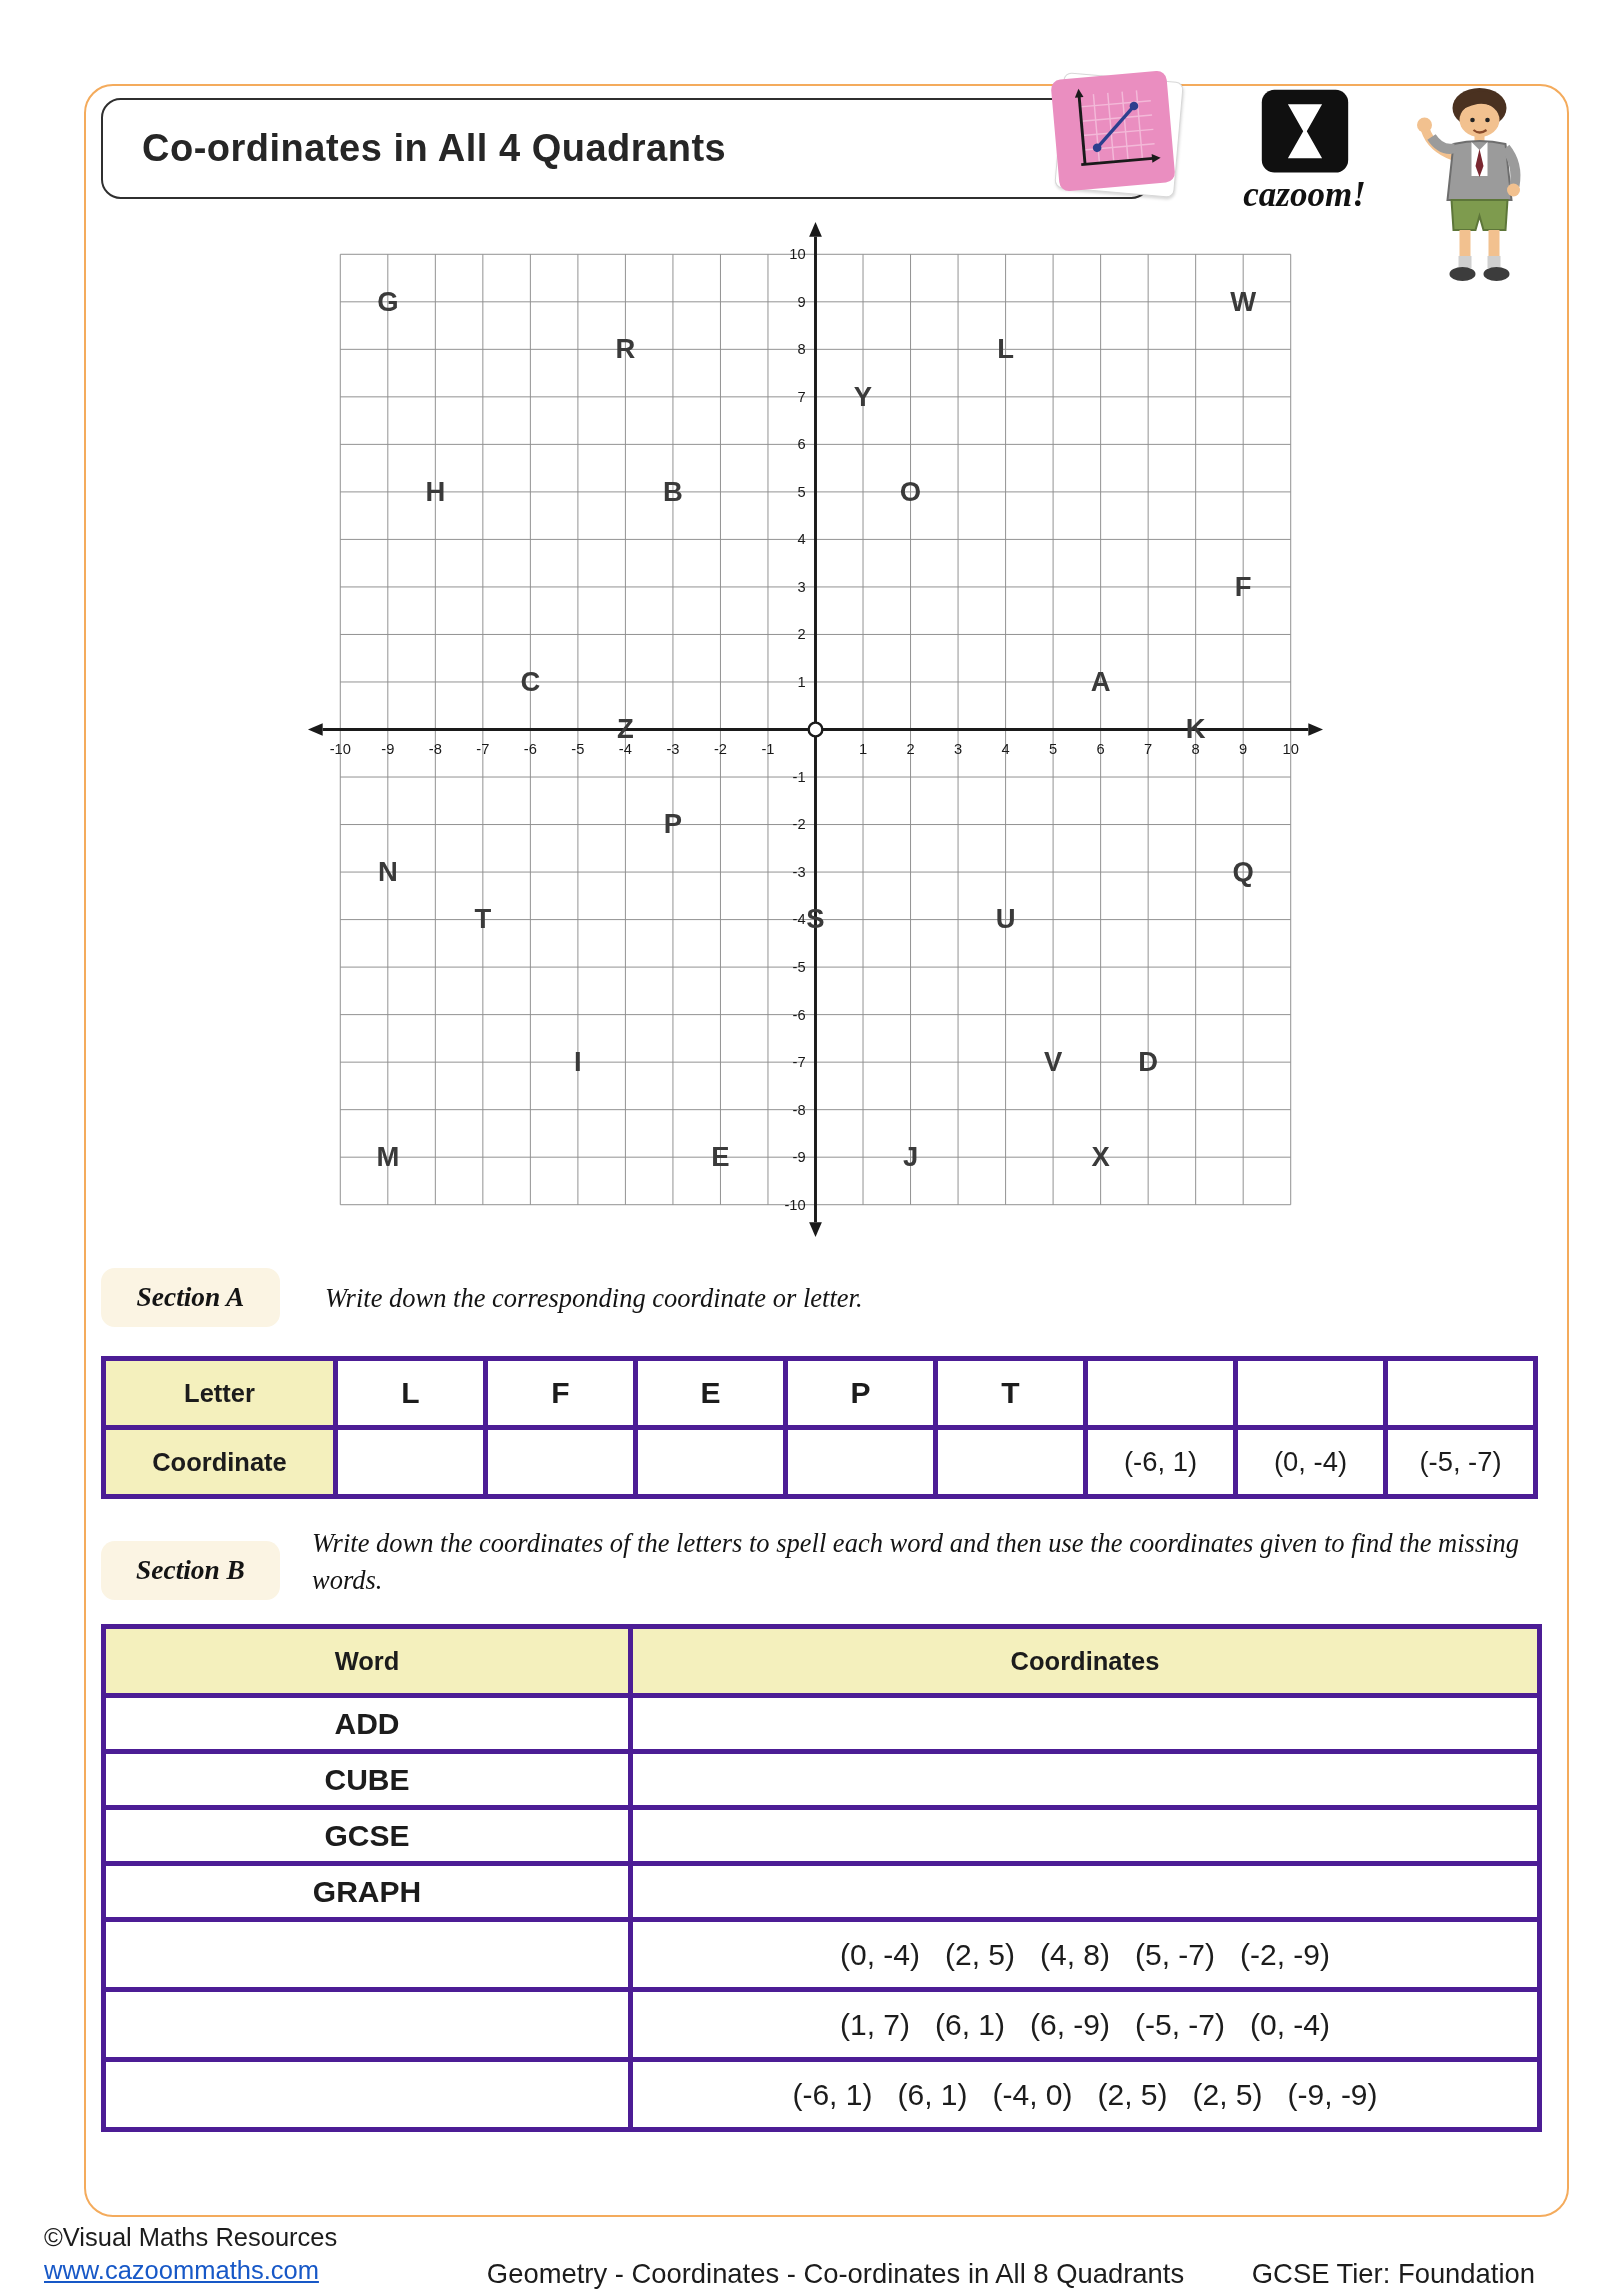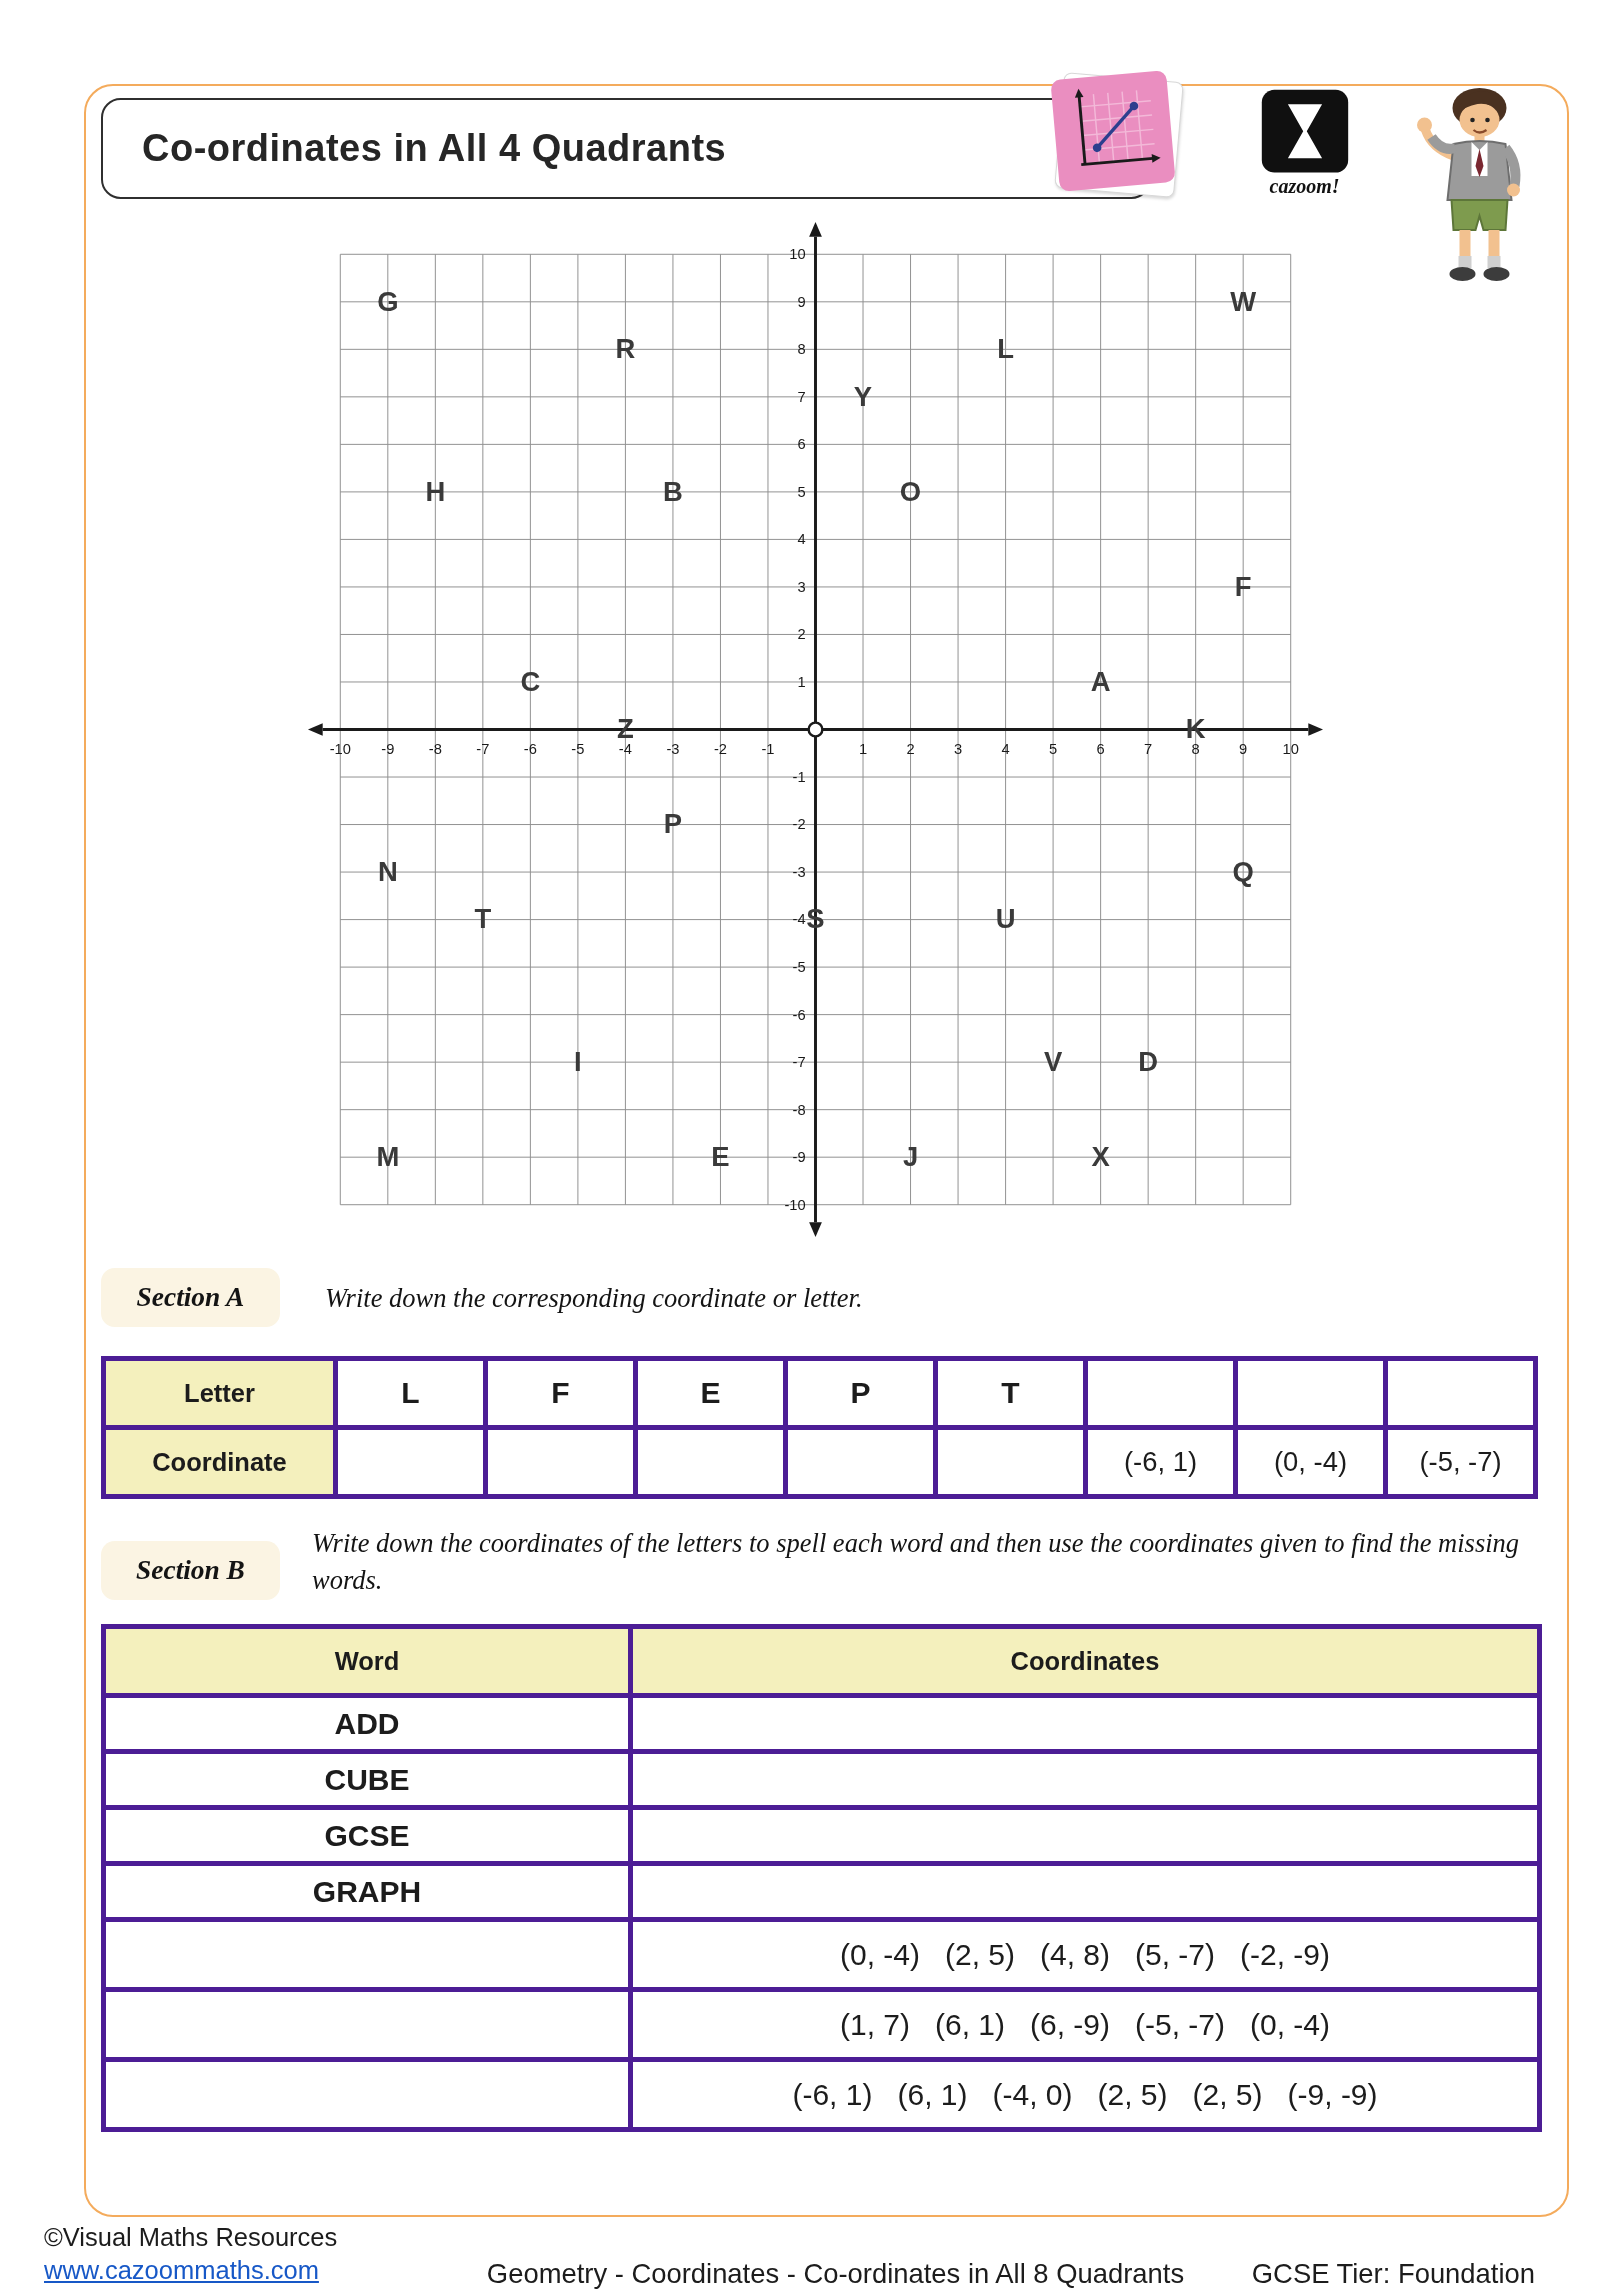--- a/index.html
+++ b/index.html
@@ -39,21 +39,21 @@
     position:absolute; left:3.9px; top:3.9px; width:116px; height:112px;
     background:#ea8ec0; border-radius:9.8px; transform:rotate(-5deg);
     display:flex; align-items:center; justify-content:center;
   }
   .badge-pink svg { width:98px; height:96px; }
 
   .logo-wrap { position:absolute; left:1241px; top:88px; width:127px; height:110px; text-align:center; }
   .logo-box { width:90px; height:86px; margin:0 auto; }
   .logo-text {
     font-family:"Liberation Serif", serif; font-weight:bold; font-style:italic;
-    font-size:20px; color:#111; margin-top:1px;
+    font-size:35px; color:#111; margin-top:1px;
   }
 
   .boy-wrap { position:absolute; left:1400px; top:78px; width:153px; height:210px; }
 
   
   .grid-wrap { position:absolute; left:306px; top:220px; width:1019px; height:1019px; }
 
   
   .section-label {
     position:absolute; left:101px; width:179px; height:59px;

